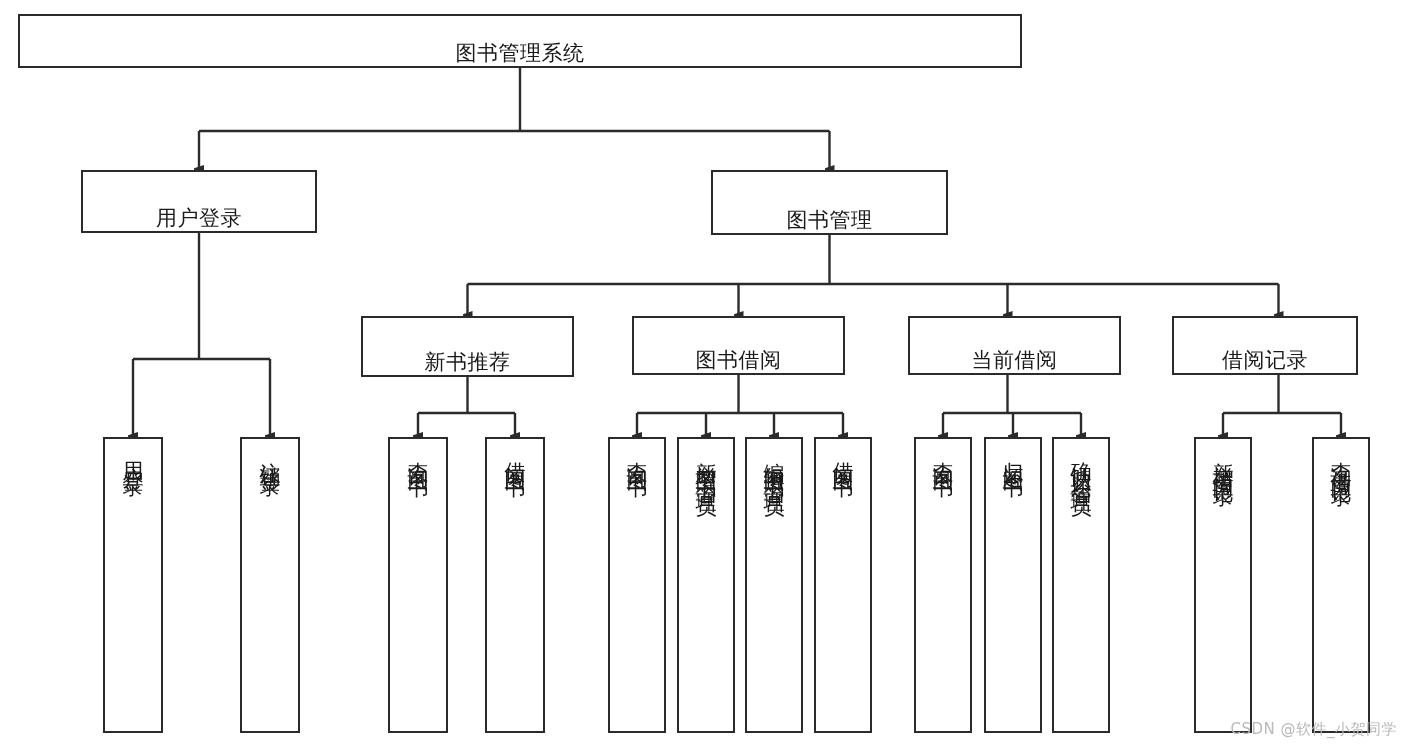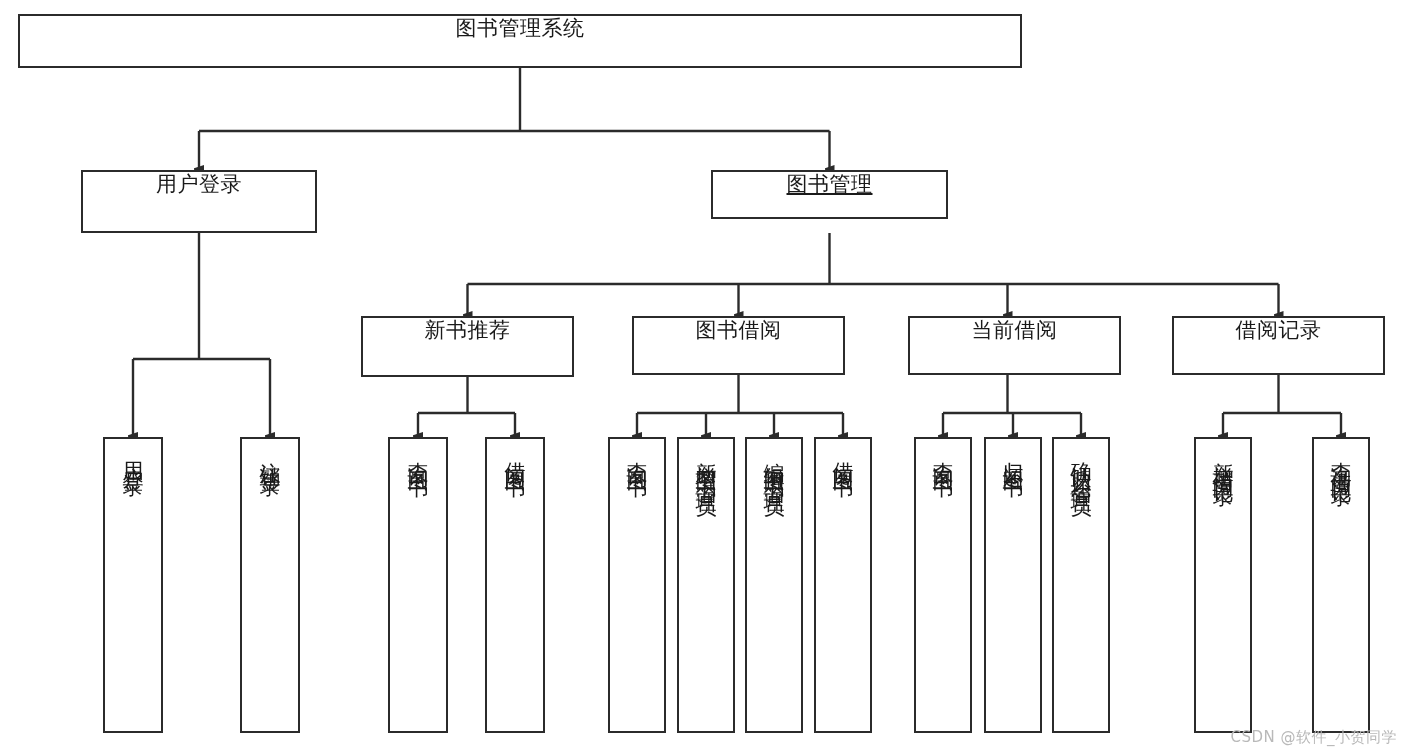--- a/index.html
+++ b/index.html
@@ -26,21 +26,21 @@
     width: 1405px;
     height: 747px;
     pointer-events: none;
   }
   .node {
     position: absolute;
     box-sizing: border-box;
     background: #ffffff;
     border: 2px solid #2b2b2b;
     display: flex;
-    align-items: flex-start;
+    align-items: flex-end;
     justify-content: center;
     color: #1a1a1a;
   }
   .node-h {
     font-size: 21px;
     line-height: 1.2;
     letter-spacing: 0.5px;
     white-space: nowrap;
   }
   .node-v {
@@ -52,21 +52,21 @@
     writing-mode: vertical-rl;
     text-orientation: upright;
     font-size: 21px;
     letter-spacing: 5px;
     line-height: 1.05;
     white-space: nowrap;
   }
   .watermark {
     position: absolute;
     right: 8px;
-    bottom: 0;
+    bottom: 8px;
     font-size: 15px;
     color: #b9b9b9;
     white-space: nowrap;
     letter-spacing: 0.5px;
   }
 </style>
 </head>
 <body>
 
 <div id="diagram-root">
@@ -114,33 +114,33 @@
       </g>
   </svg>
 
   <div id="nodes-layer">
       <div class="node node-h" style="left: 18px; top: 14px; width: 1004px; height: 54px;">
         <span>图书管理系统</span>
       </div>
       <div class="node node-h" style="left: 81px; top: 170px; width: 236px; height: 63px;">
         <span>用户登录</span>
       </div>
-      <div class="node node-h" style="left: 711px; top: 170px; width: 237px; height: 49px; text-decoration: underline;">
+      <div class="node node-h" style="left: 711px; top: 170px; width: 237px; height: 65px;">
         <span>图书管理</span>
       </div>
       <div class="node node-h" style="left: 361px; top: 316px; width: 213px; height: 61px;">
         <span>新书推荐</span>
       </div>
       <div class="node node-h" style="left: 632px; top: 316px; width: 213px; height: 59px;">
         <span>图书借阅</span>
       </div>
       <div class="node node-h" style="left: 901px; top: 316px; width: 213px; height: 59px; margin-left: 7px;">
         <span>当前借阅</span>
       </div>
-      <div class="node node-h" style="left: 1172px; top: 316px; width: 213px; height: 59px;">
+      <div class="node node-h" style="left: 1172px; top: 316px; width: 186px; height: 59px;">
         <span>借阅记录</span>
       </div>
       <div class="node node-v" style="left: 103px; top: 437px; width: 60px; height: 296px;">
         <span class="vlabel">用户登录</span>
       </div>
       <div class="node node-v" style="left: 240px; top: 437px; width: 60px; height: 296px;">
         <span class="vlabel">注销登录</span>
       </div>
       <div class="node node-v" style="left: 388px; top: 437px; width: 60px; height: 296px;">
         <span class="vlabel">查询图书</span>

